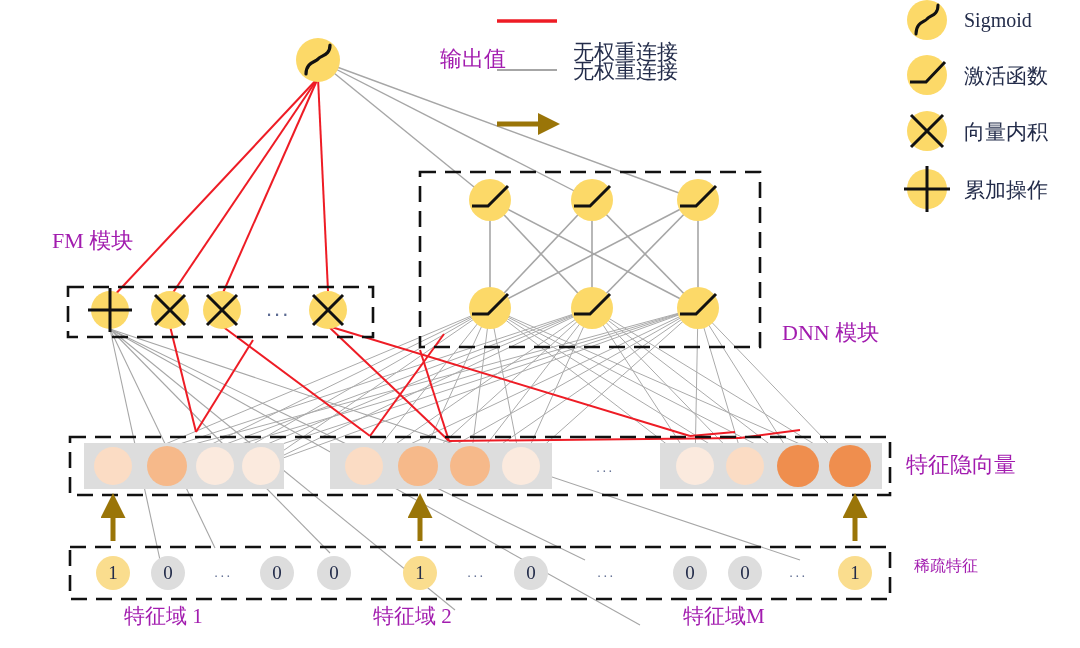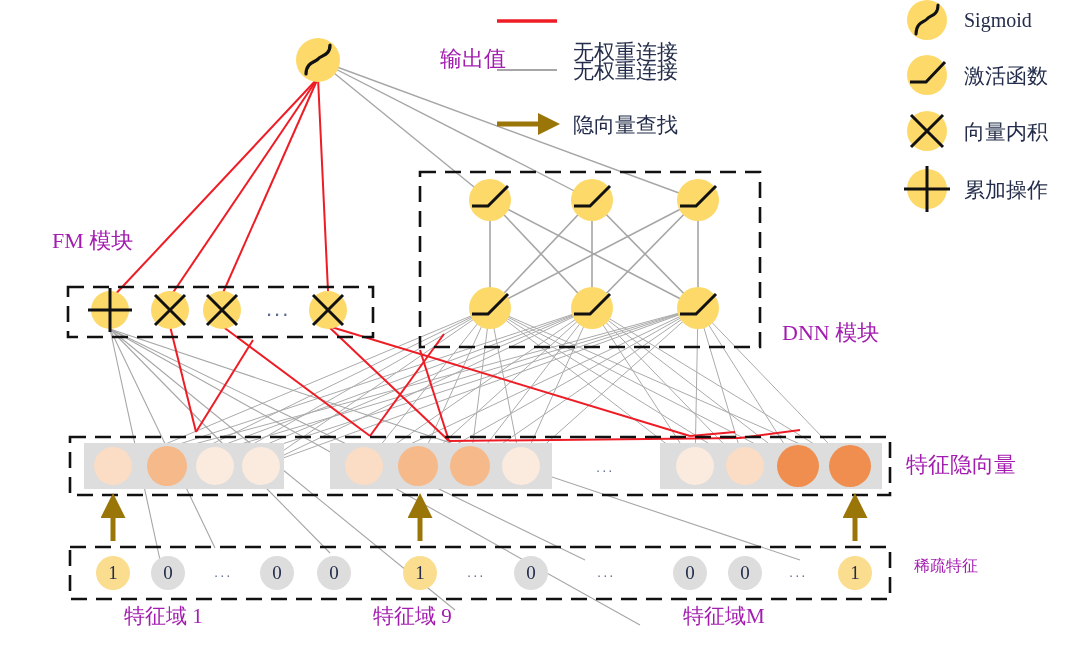--- a/index.html
+++ b/index.html
@@ -354,25 +354,24 @@
 
   <div class="lbl lbl-serif" style="left:52px; top:226px; font-size:22px;">FM 模块</div>
 
   <div class="lbl lbl-serif" style="left:782px; top:318px; font-size:22px;">DNN 模块</div>
 
   <div class="lbl" style="left:906px; top:450px; font-size:22px;">特征隐向量</div>
 
   <div class="lbl" style="left:914px; top:556px; font-size:16px;font-family:Liberation Mono, monospace;">稀疏特征</div>
 
   <div class="lbl lbl-serif" style="left:124px; top:602px; font-size:21px;">特征域 1</div>
-  <div class="lbl lbl-serif" style="left:373px; top:602px; font-size:21px;">特征域 9</div>
+  <div class="lbl lbl-serif" style="left:373px; top:602px; font-size:21px;">特征域 2</div>
   <div class="lbl lbl-serif" style="left:683px; top:602px; font-size:21px;">特征域M</div>
 
   <div class="legend-text" style="left:573px; top:8px;margin-top:30px;">无权重连接</div>
   <div class="legend-text" style="left:573px; top:57px;">无权重连接</div>
-  <div class="legend-text" style="left:573px; top:111px;">隐向量查找</div>
 
   <div class="legend-text sig" style="left:964px; top:9px;">Sigmoid</div>
   <div class="legend-text" style="left:964px; top:62px;">激活函数</div>
   <div class="legend-text" style="left:964px; top:118px;">向量内积</div>
   <div class="legend-text" style="left:964px; top:176px;">累加操作</div>
 
 </div>
 
 </body></html>

